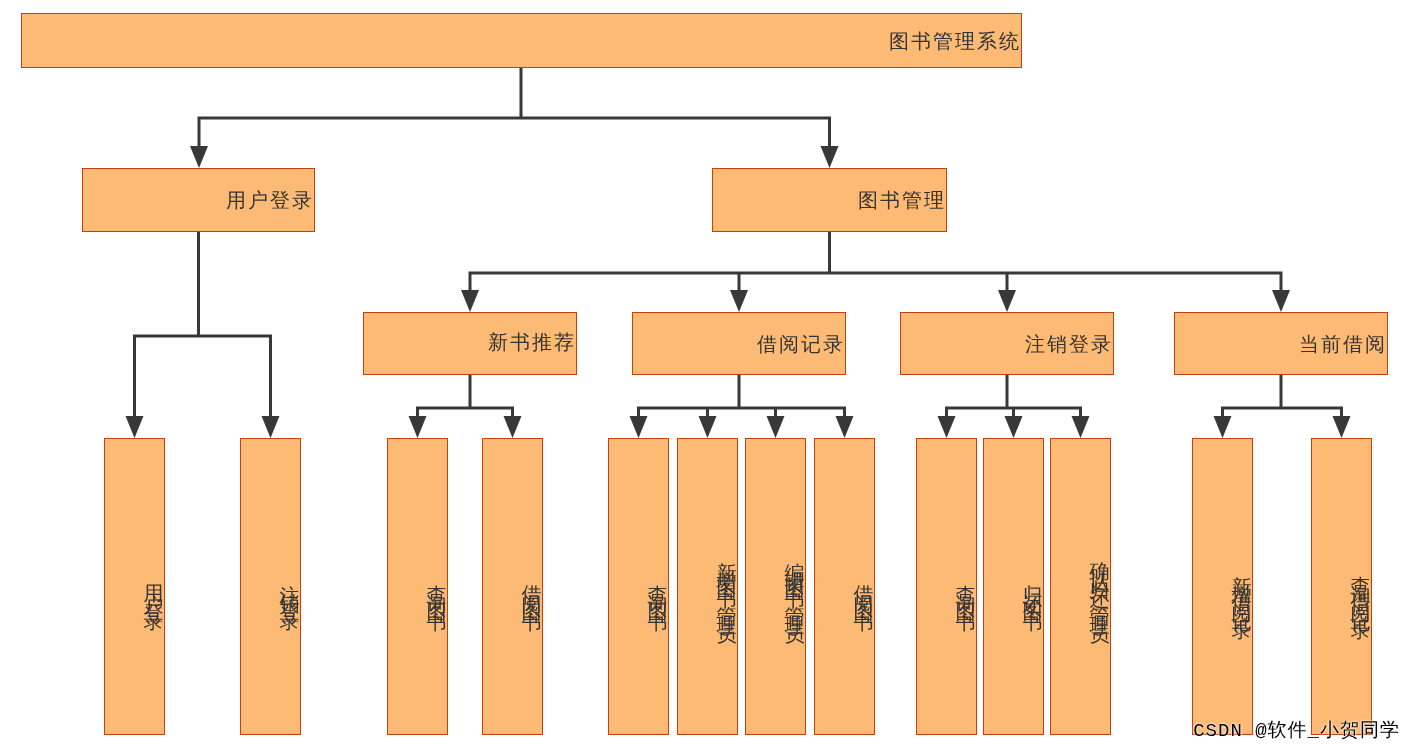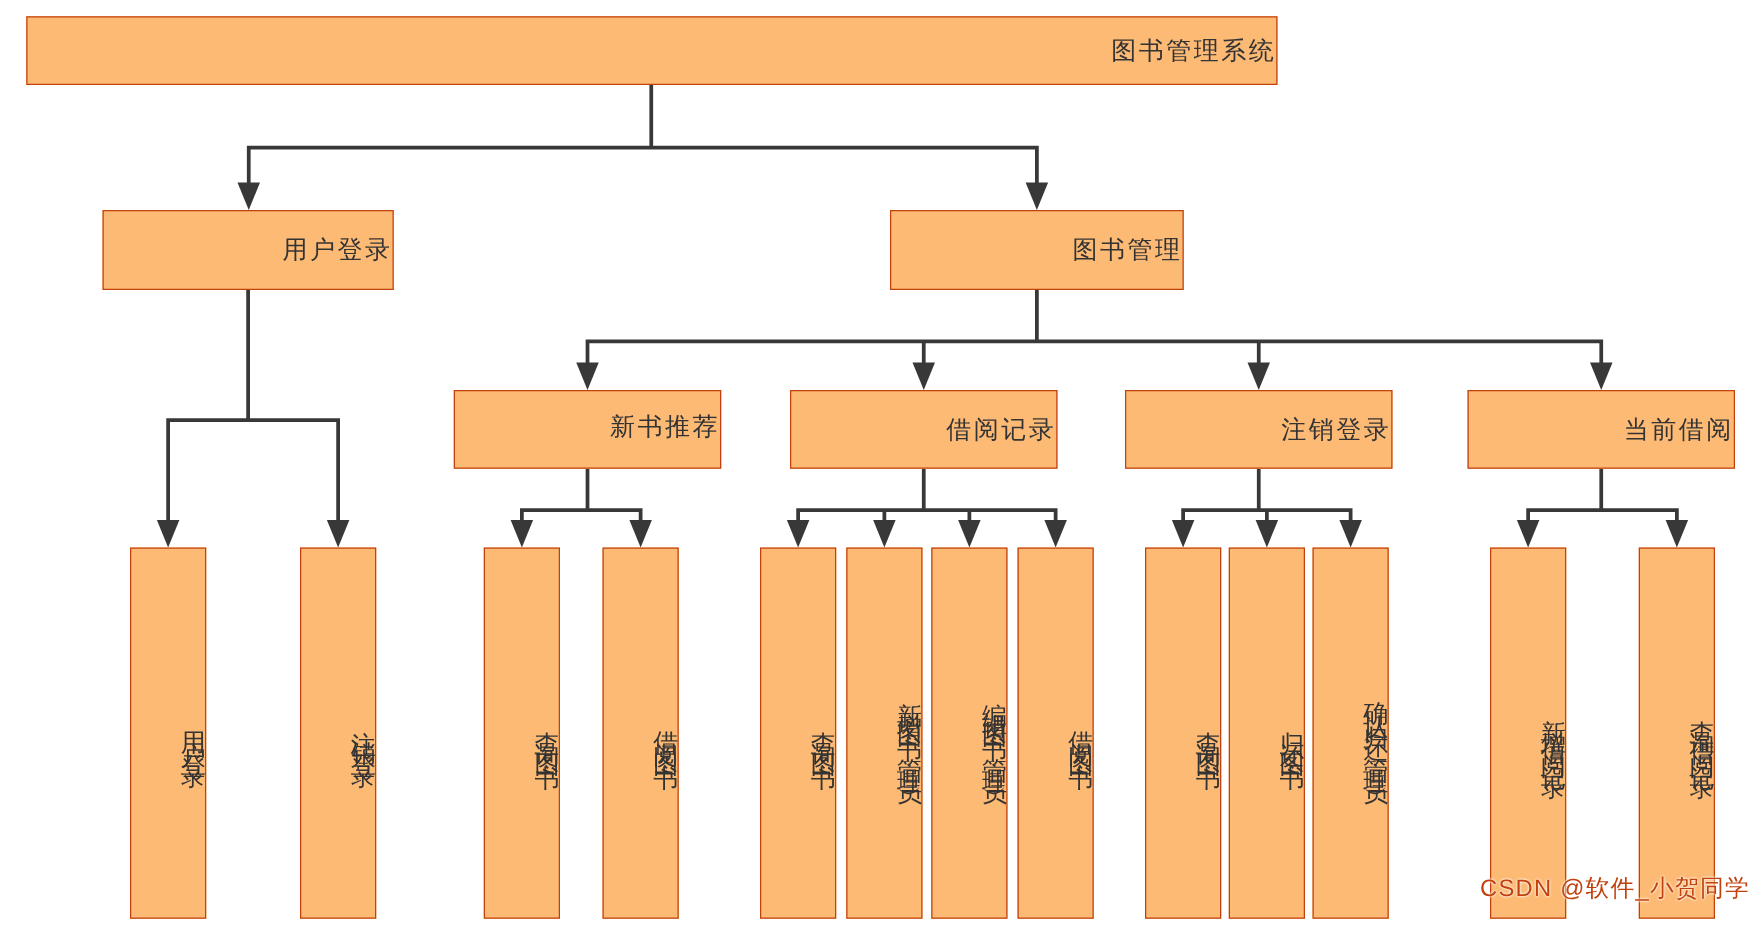--- a/index.html
+++ b/index.html
@@ -46,26 +46,27 @@
   .box.leaf .vlabel {
     writing-mode: vertical-rl;
     font-size: 20px;
     letter-spacing: 9px;
     line-height: 1;
     color: #333333;
   }
   .watermark {
     position: absolute;
     right: 5px;
-    bottom: 23px;
+    bottom: 4px;
     font-size: 19px;
-    color: #c2410c;
+    color: #000000;
     text-shadow: 0 0 2px #ffffff, 0 0 2px #ffffff;
     z-index: 2;
     letter-spacing: 1px;
+    font-family: Liberation Mono, monospace;
   }
 </style>
 </head>
 <body>
 
 <div class="stage">
 
   <svg class="connectors" width="1405" height="747" viewBox="0 0 1405 747">
     <g stroke="#383838" stroke-width="3" fill="none">
 

